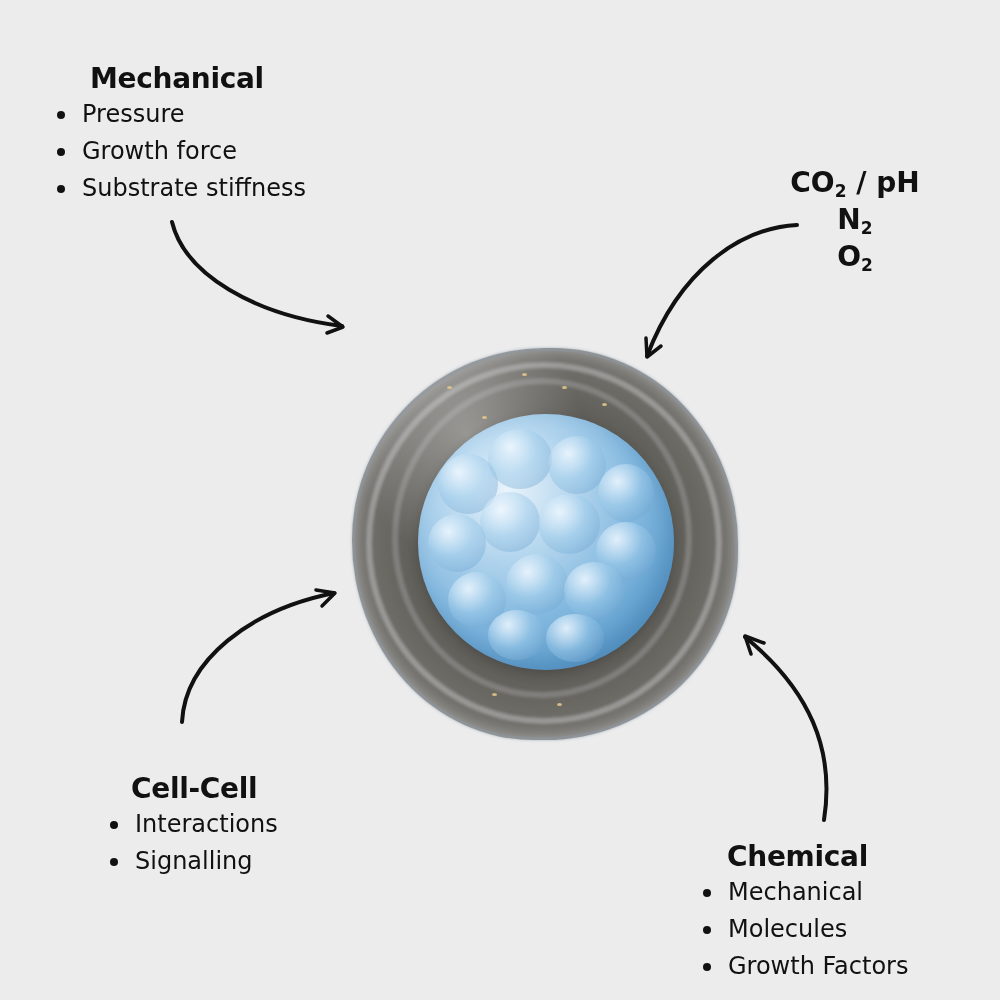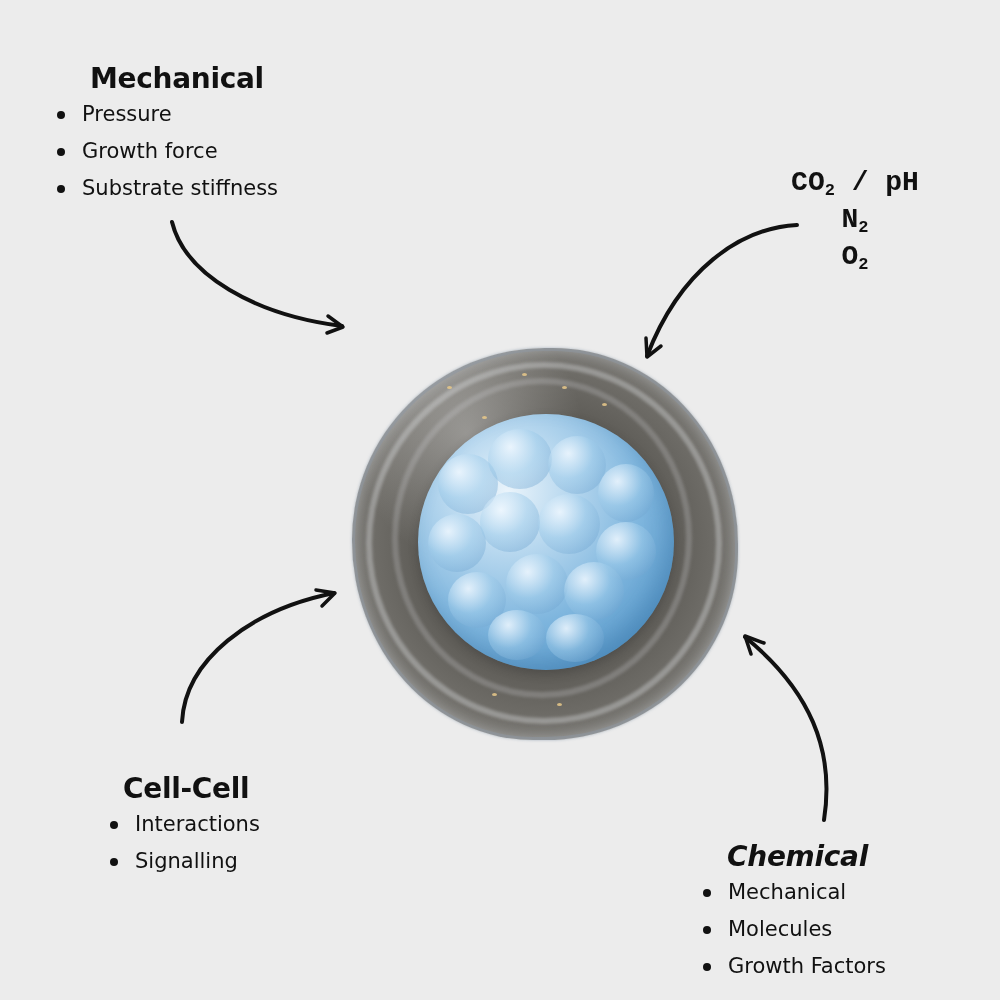--- a/index.html
+++ b/index.html
@@ -13,47 +13,47 @@
     .group { position: absolute; }
     .group-title {
       font-weight: bold;
       font-size: 28px;
       line-height: 34px;
       letter-spacing: -0.3px;
       white-space: nowrap;
     }
     .group-list { list-style: none; }
     .group-list li {
-      font-size: 21px;
+      font-size: 24px;
       line-height: 37px;
       white-space: nowrap;
       position: relative;
       padding-left: 28px;
     }
     .group-list li::before {
       content: "";
       position: absolute;
       left: 3px; top: 15px;
       width: 8px; height: 8px;
       border-radius: 50%;
       background: #111;
     }
 
     #mechanical { left: 54px; top: 62px; }
     #mechanical .group-title { margin-left: 36px; }
 
     #gases { left: 770px; top: 164px; width: 170px; text-align: center; }
-    #gases .gas-line { font-weight: bold; font-size: 28px; line-height: 37px; font-family: Liberation Mono, monospace; }
+    #gases .gas-line { font-weight: bold; font-size: 28px; line-height: 37px; }
     #gases sub { font-size: 17px; vertical-align: -5px; line-height: 0; }
 
     #cellcell { left: 107px; top: 772px; }
-    #cellcell .group-title { margin-left: 16px; }
+    #cellcell .group-title { margin-left: 24px; }
 
     #chemical { left: 700px; top: 840px; }
-    #chemical .group-title { margin-left: 27px; font-style: italic; }
+    #chemical .group-title { margin-left: 27px; }
 
     svg.arrows { position: absolute; left: 0; top: 0; width: 1000px; height: 1000px; pointer-events: none; }
 
     
     .cell {
       position: absolute;
       left: 352px; top: 348px;
       width: 386px; height: 392px;
       border-radius: 50% 48% 50% 47% / 49% 50% 48% 51%;
       background:

